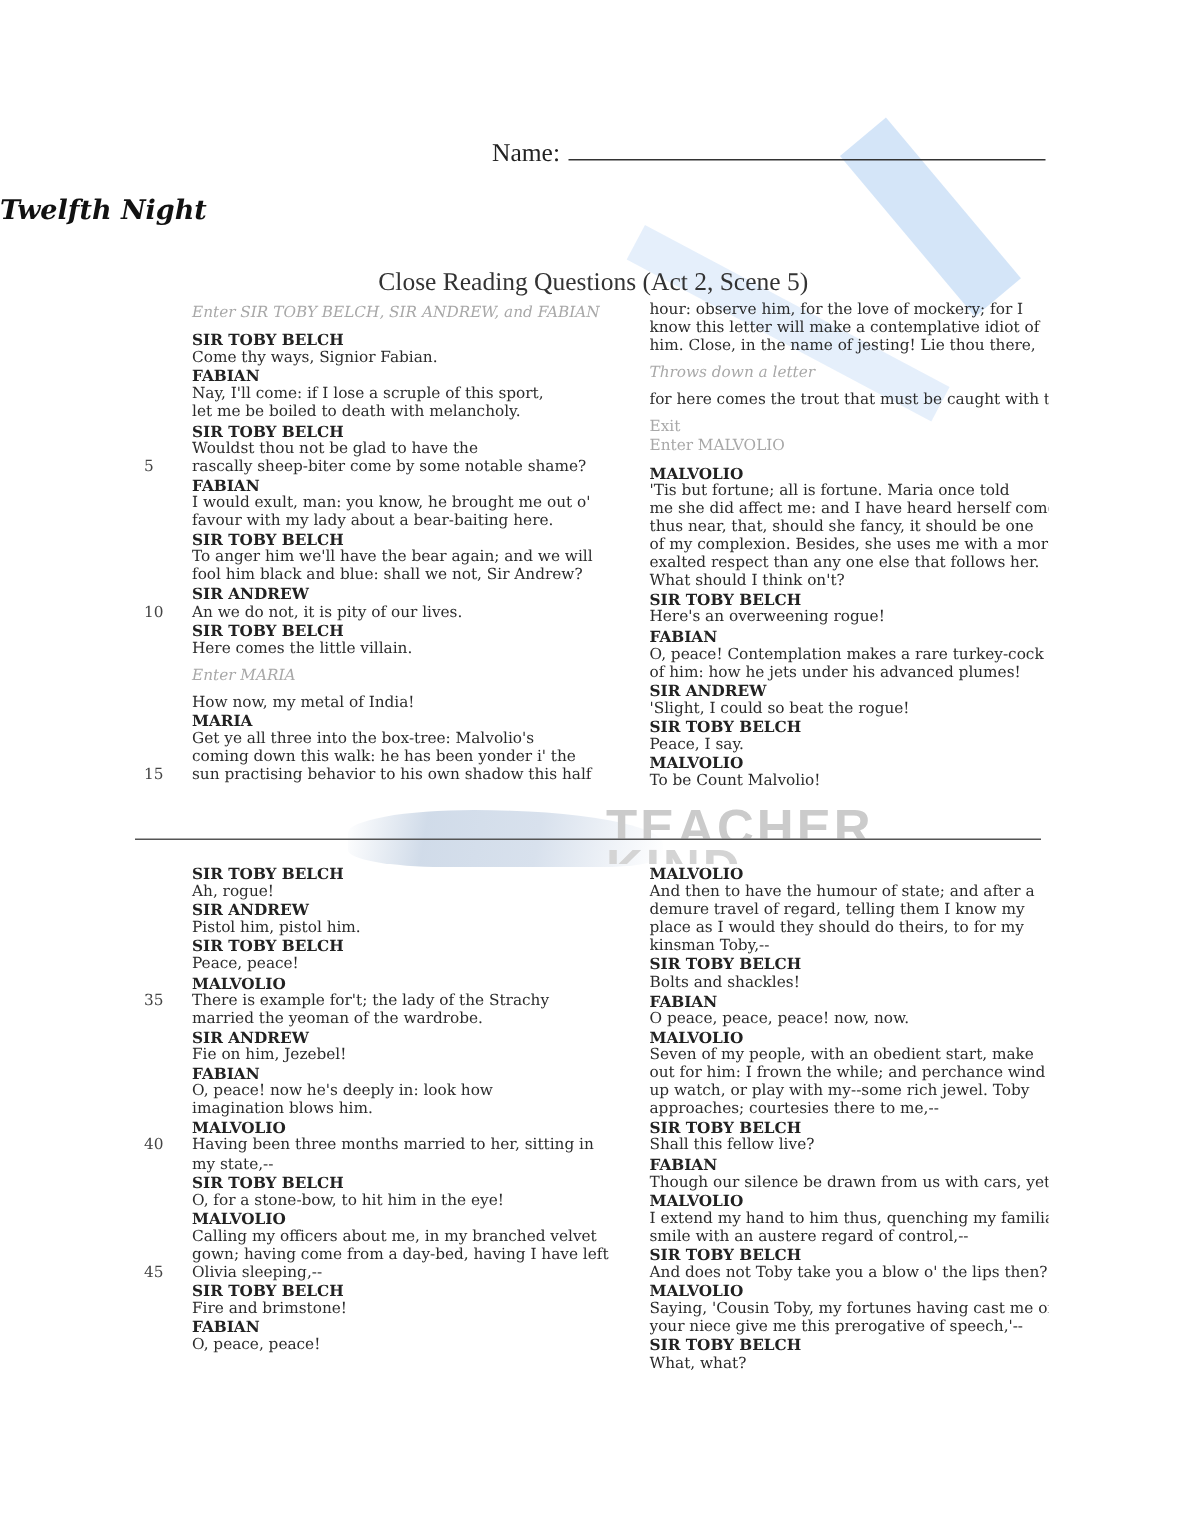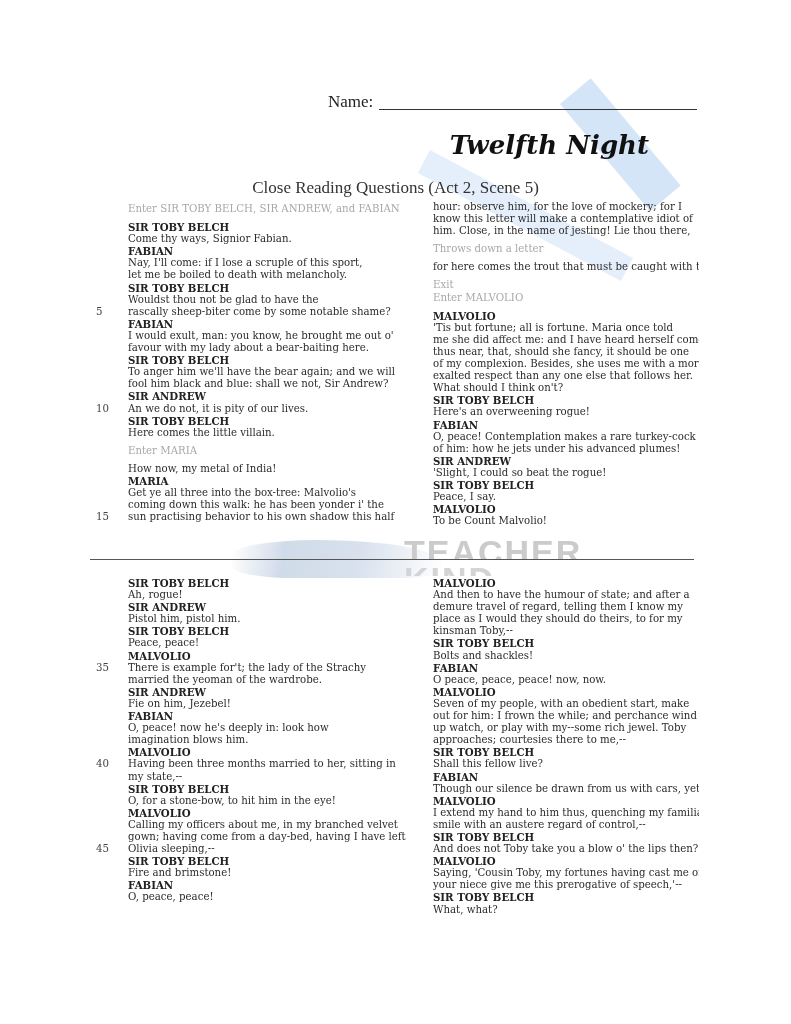--- a/index.html
+++ b/index.html
@@ -14,37 +14,37 @@
     position: absolute; color: #c7c7c7; font-family: "Liberation Sans", sans-serif; font-weight: bold;
     letter-spacing: 2px; z-index: 0;
   }
   .wm-swoosh {
     position: absolute; left: 232px; top: 540px; width: 210px; height: 38px;
     background: linear-gradient(100deg, rgba(180,200,225,0.0) 0%, rgba(170,190,215,0.55) 25%, rgba(190,205,225,0.6) 60%, rgba(200,210,225,0.0) 100%);
     border-radius: 40% 60% 20% 30%; z-index: 0;
   }
   .name-row {
     position: absolute; left: 328px; top: 92px; font-family: "Liberation Serif", serif; font-size: 17px; color: #222;
-    display: flex; align-items: center; z-index: 2;
+    display: flex; align-items: flex-start; z-index: 2;
   }
   .name-line { width: 318px; border-bottom: 1.5px solid #333; margin-left: 6px; height: 14px; }
   .title {
-    position: absolute; left: 0; width: 649px; top: 130px; text-align: right;
-    font-family: "DejaVu Serif", serif; font-style: italic; font-weight: bold; font-size: 26px; color: #111; z-index: 2;
+    position: absolute; left: 0; width: 649px; top: 130px; text-align: left;
+    font-family: "DejaVu Serif", serif; font-style: italic; font-weight: bold; font-size: 18px; color: #111; z-index: 2;
   }
   .subtitle {
     position: absolute; left: 0; width: 791px; top: 178px; text-align: center;
     font-family: "Liberation Serif", serif; font-size: 17px; color: #333; z-index: 2;
   }
   .col {
     position: absolute; font-size: 10.2px; line-height: 12.1px; z-index: 2; white-space: nowrap;
   }
   .col .line { position: relative; height: 12.1px; }
   .col .speaker { font-weight: bold; color: #222; }
-  .col .dir { color: #a8a8a8; }
+  .col .dir { color: #a8a8a8; font-style: italic; }
   .col .dir.up { font-style: normal; }
   .col .scene { font-weight: bold; font-size: 11.5px; color: #222; height: 14px; }
   .col .gap { height: 6px; }
   .lnum { position: absolute; left: -32px; top: 0; color: #444; }
   .divider { position: absolute; left: 90px; top: 559px; width: 604px; border-top: 1px solid #555; z-index: 2; }
   .footer {
     position: absolute; left: 0; width: 791px; top: 951px; text-align: center;
     font-family: "Liberation Serif", serif; font-size: 10.5px; line-height: 13px; color: #777; z-index: 2;
   }
   .clip { overflow: hidden; }

